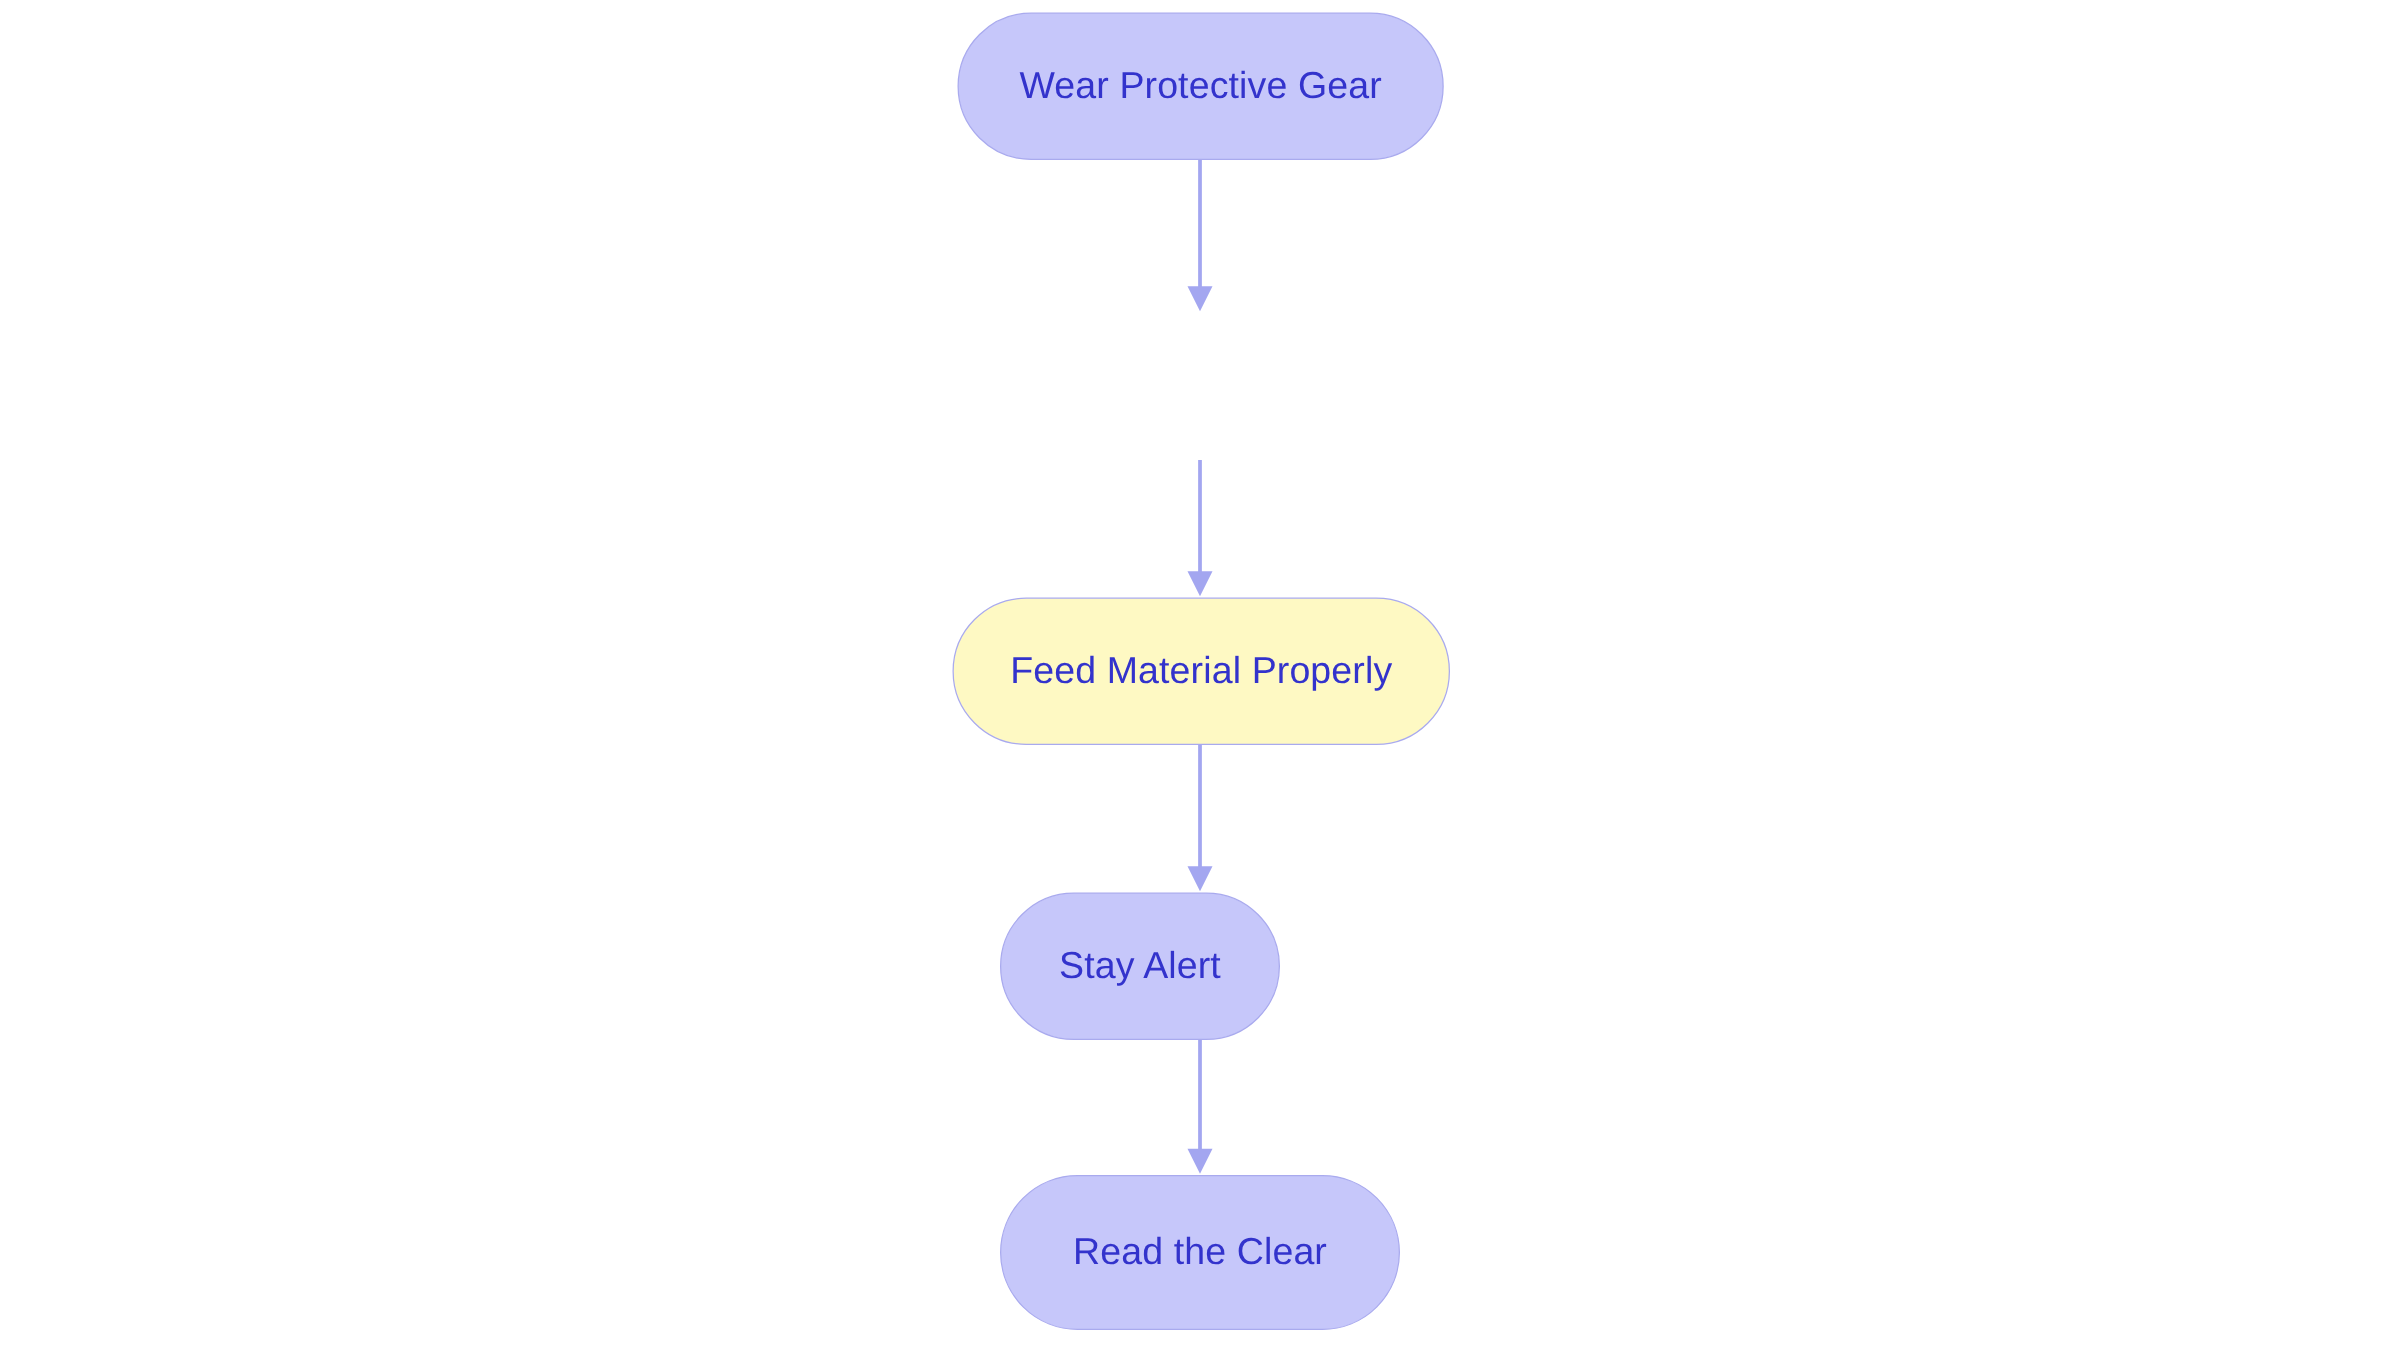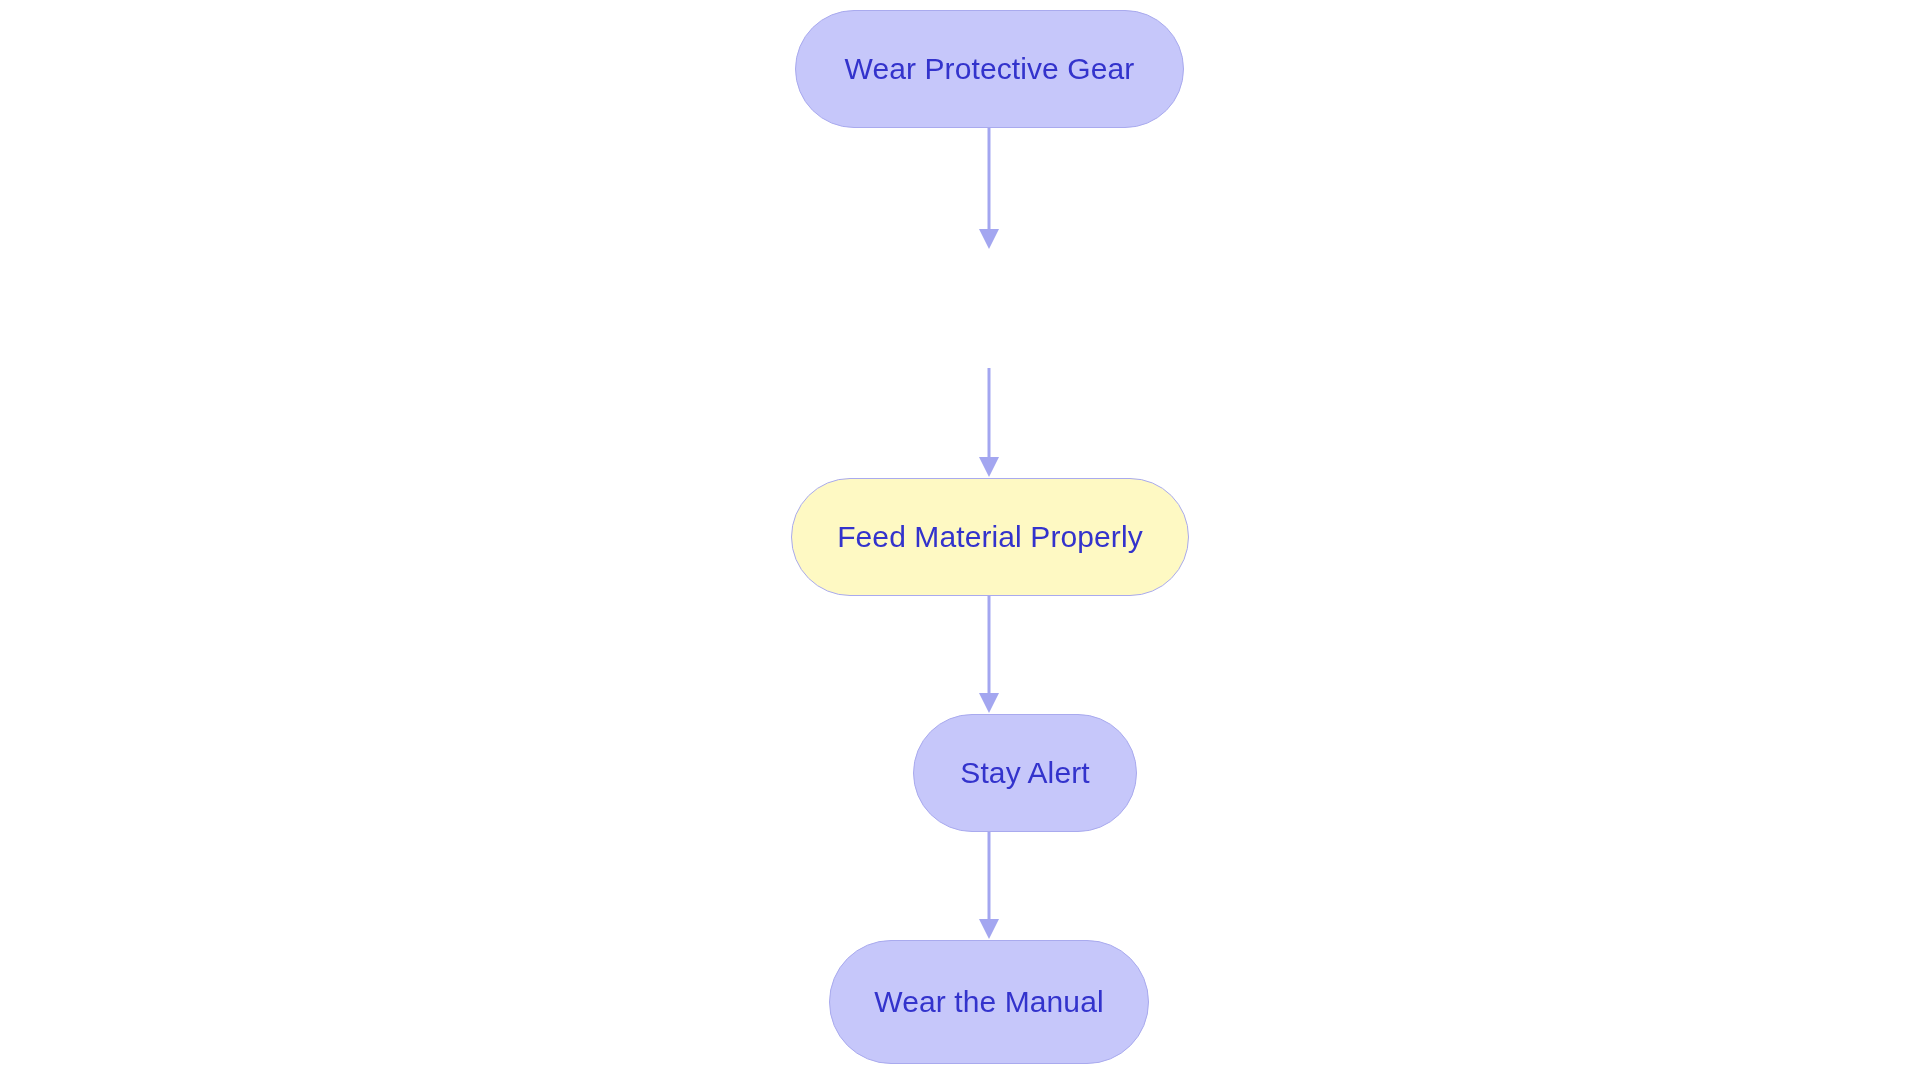--- a/index.html
+++ b/index.html
@@ -7,21 +7,20 @@
     padding: 0;
     background: #ffffff;
   }
   #canvas {
     position: relative;
     width: 1844px;
     height: 1083px;
     background: #ffffff;
     overflow: hidden;
     font-family: "Liberation Sans", sans-serif;
-    margin-left: 29px;
   }
   .flow-column {
     position: absolute;
     left: 0;
     top: 0;
     width: 1920px;
     height: 1083px;
   }
   .node {
     position: absolute;
@@ -81,29 +80,29 @@
       <span class="node-label">Feed Material Properly</span>
     </div>
 
     <div class="connector" id="edge-e3" style="left: 948px; top: 596px; height: 118px;">
       <svg width="24" height="118" viewBox="0 0 24 118" aria-hidden="true">
         <line x1="12" y1="0" x2="12" y2="100" stroke="#a3a6f0" stroke-width="3"></line>
         <polygon points="2,97 22,97 12,117" fill="#a3a6f0"></polygon>
       </svg>
     </div>
 
-    <div class="node" id="node-n4" style="left: 884px; top: 714px; width: 224px; height: 118px; background: rgb(198, 199, 250); border-color: rgb(169, 170, 238); color: rgb(51, 51, 204);">
+    <div class="node" id="node-n4" style="left: 800px; top: 714px; width: 224px; height: 118px; background: rgb(198, 199, 250); border-color: rgb(169, 170, 238); color: rgb(51, 51, 204);">
       <span class="node-label">Stay Alert</span>
     </div>
 
     <div class="connector" id="edge-e4" style="left: 948px; top: 832px; height: 108px;">
       <svg width="24" height="108" viewBox="0 0 24 108" aria-hidden="true">
         <line x1="12" y1="0" x2="12" y2="90" stroke="#a3a6f0" stroke-width="3"></line>
         <polygon points="2,87 22,87 12,107" fill="#a3a6f0"></polygon>
       </svg>
     </div>
 
     <div class="node" id="node-n5" style="left: 800px; top: 940px; width: 320px; height: 124px; background: rgb(198, 199, 250); border-color: rgb(169, 170, 238); color: rgb(51, 51, 204);">
-      <span class="node-label">Wear the Manual</span>
+      <span class="node-label">Read the Clear</span>
     </div>
 
   </div>
 </div>
 
 </body></html>

